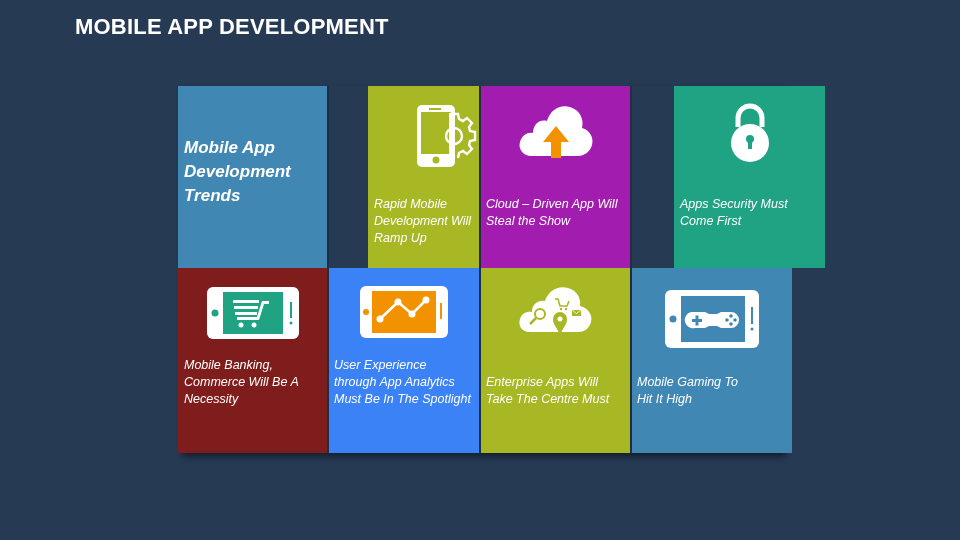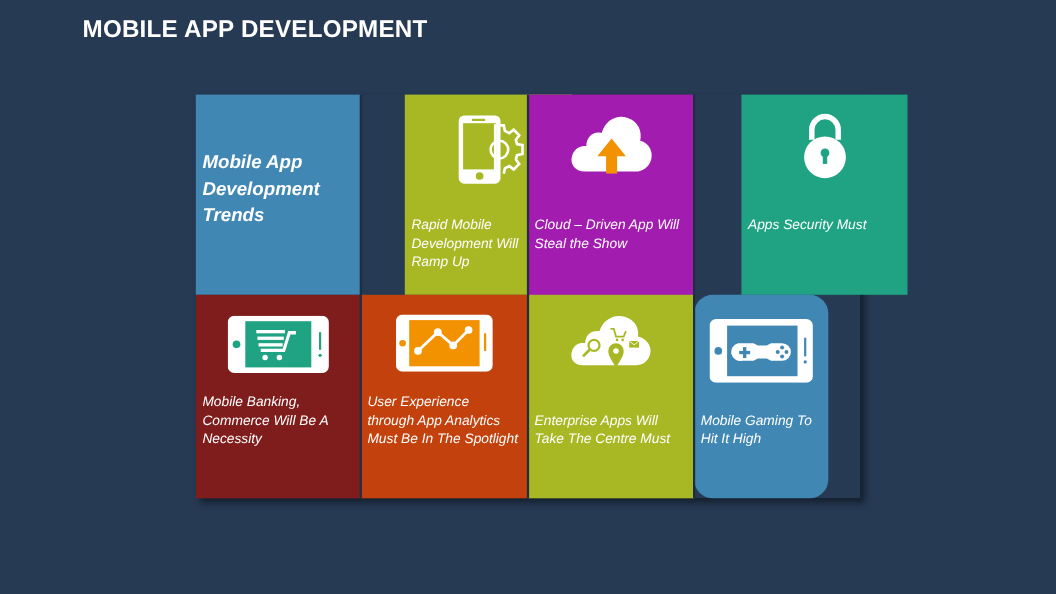--- a/index.html
+++ b/index.html
@@ -81,20 +81,21 @@
 
   <div class="tile" style="left:453px;top:0;width:151px;height:182px;background:#1fa383;margin-left:43px;">
     <svg class="icon" style="top:17px" width="44" height="60" viewBox="0 0 44 60">
       <path d="M10,24 L10,15 A12,12 0 0 1 34,15 L34,24" fill="none" stroke="#fff" stroke-width="5"></path>
       <circle cx="22" cy="40" r="19" fill="#fff"></circle>
       <circle cx="22" cy="36" r="4" fill="#1fa383"></circle>
       <rect x="20" y="37" width="4" height="9" fill="#1fa383"></rect>
     </svg>
     <div class="txt" style="top:110px">
       <div>Apps Security Must</div>
+      <div>Come First</div>
     </div>
   </div>
 
   <div class="tile" style="left:0;top:182px;width:150px;height:185px;background:#7f1d1d;">
     <svg class="icon" style="top:19px" width="92" height="52" viewBox="0 0 92 52">
       <rect x="0" y="0" width="92" height="52" rx="6" fill="#fff"></rect>
       <rect x="16" y="5" width="60" height="42" fill="#1fa383"></rect>
       <circle cx="8" cy="26" r="3.5" fill="#1fa383"></circle>
       <rect x="83" y="15" width="2" height="16" fill="#1fa383"></rect>
       <circle cx="84" cy="36" r="1.5" fill="#1fa383"></circle>
@@ -107,21 +108,21 @@
         <circle cx="47" cy="38" r="2.5"></circle>
       </g>
     </svg>
     <div class="txt" style="top:89px">
       <div>Mobile Banking,</div>
       <div>Commerce Will Be A</div>
       <div>Necessity</div>
     </div>
   </div>
 
-  <div class="tile" style="left:150px;top:182px;width:152px;height:185px;background:#c2410c;">
+  <div class="tile" style="left:150px;top:182px;width:152px;height:185px;background:#3b82f6;">
     <svg class="icon" style="top:18px" width="88" height="52" viewBox="0 0 88 52">
       <rect x="0" y="0" width="88" height="52" rx="6" fill="#fff"></rect>
       <rect x="12" y="5" width="64" height="42" fill="#f39200"></rect>
       <circle cx="6" cy="26" r="3" fill="#f39200"></circle>
       <rect x="80" y="17" width="2" height="16" fill="#f39200"></rect>
       <polyline points="20,33 38,16 52,28 66,14" fill="none" stroke="#fff" stroke-width="2.5"></polyline>
       <circle cx="20" cy="33" r="3.5" fill="#fff"></circle>
       <circle cx="38" cy="16" r="3.5" fill="#fff"></circle>
       <circle cx="52" cy="28" r="3.5" fill="#fff"></circle>
       <circle cx="66" cy="14" r="3.5" fill="#fff"></circle>
@@ -145,21 +146,21 @@
       <circle cx="42" cy="37" r="2.5" fill="#fff"></circle>
       <rect x="54" y="28" width="9" height="6" fill="#a8b824"></rect>
       <polyline points="54,28 58.5,31.5 63,28" fill="none" stroke="#fff" stroke-width="0.8"></polyline>
     </svg>
     <div class="txt" style="top:106px">
       <div>Enterprise Apps Will</div>
       <div>Take The Centre Must</div>
     </div>
   </div>
 
-  <div class="tile" style="left:453px;top:182px;width:122px;height:185px;background:#4187b3;border-radius:17px;">
+  <div class="tile" style="left:453px;top:182px;width:161px;height:185px;background:#4187b3;">
     <svg class="icon" style="top:22px" width="94" height="58" viewBox="0 0 94 58">
       <rect x="0" y="0" width="94" height="58" rx="6" fill="#fff"></rect>
       <rect x="16" y="6" width="64" height="46" fill="#4187b3"></rect>
       <circle cx="8" cy="29" r="3.5" fill="#4187b3"></circle>
       <rect x="86" y="17" width="2" height="17" fill="#4187b3"></rect>
       <circle cx="87" cy="39" r="1.5" fill="#4187b3"></circle>
       <path d="M26,22 L40,22 L44,24 L52,24 L56,22 L66,22 A8,8 0 0 1 66,38 L56,38 L52,36 L44,36 L40,38 L30,38 A8,8 0 0 1 26,22 Z" fill="#fff"></path>
       <rect x="27" y="29" width="10" height="3" fill="#4187b3"></rect>
       <rect x="30.5" y="25.5" width="3" height="10" fill="#4187b3"></rect>
       <circle cx="66" cy="26" r="1.8" fill="#4187b3"></circle>

